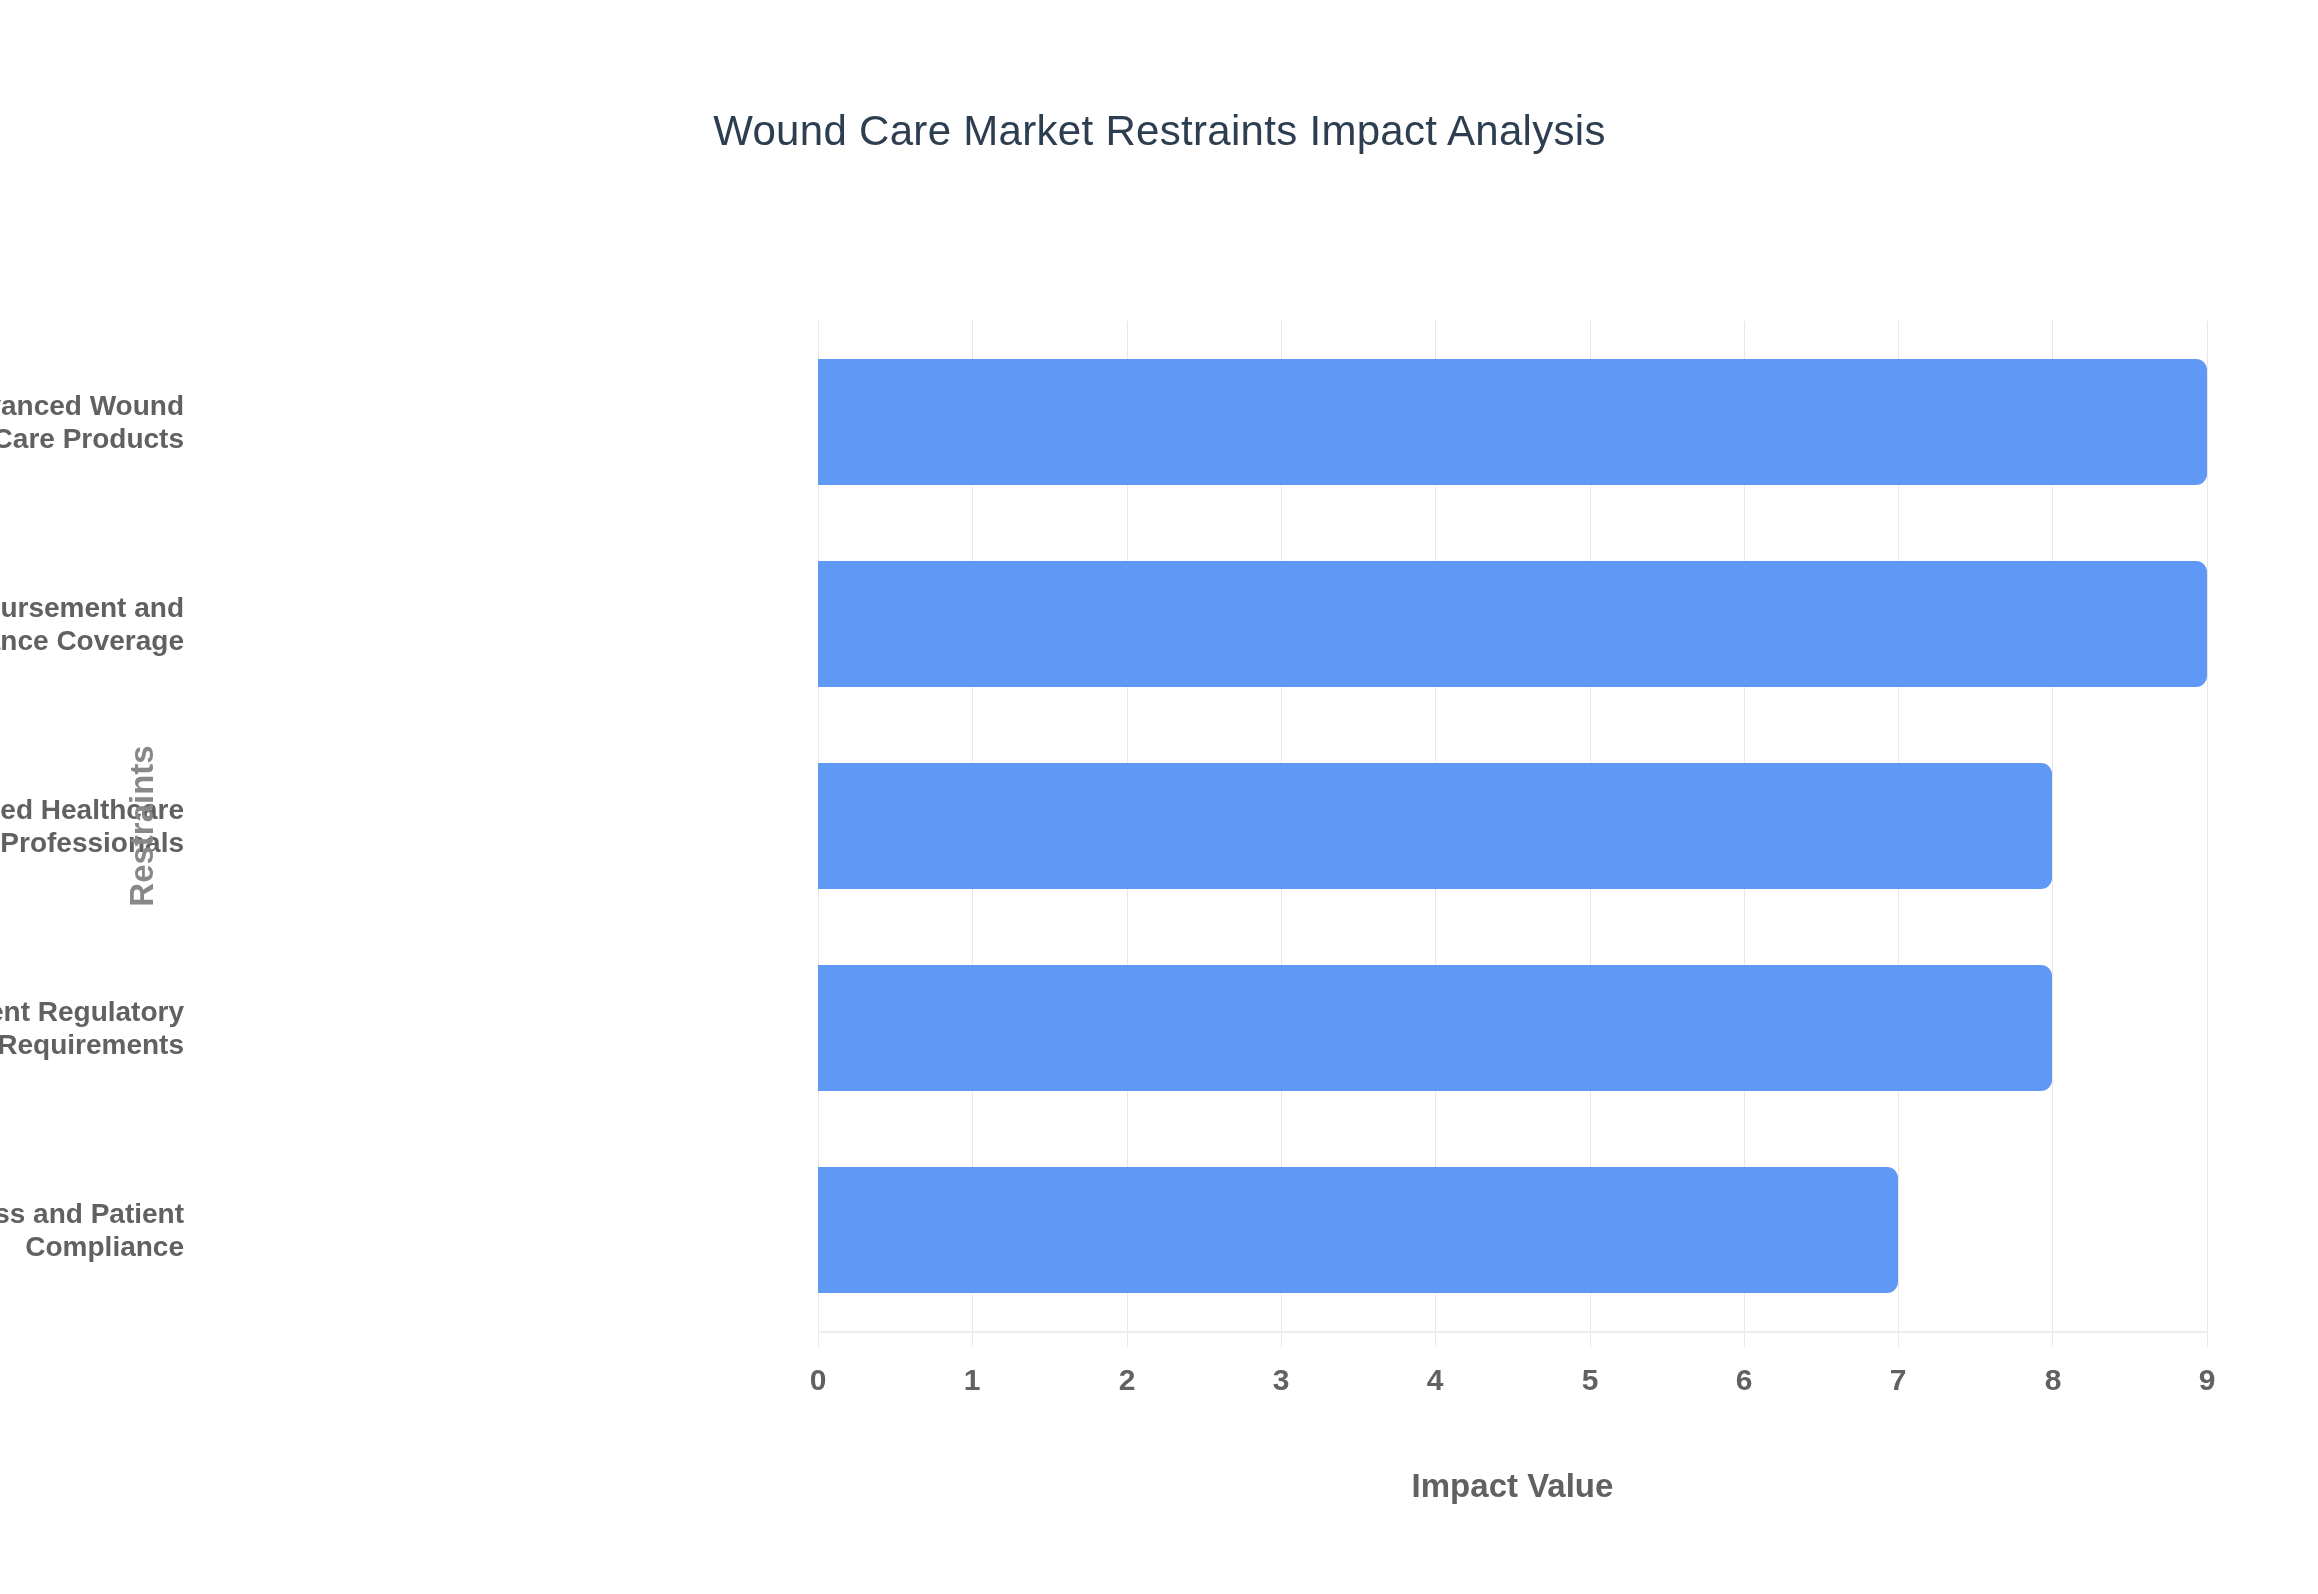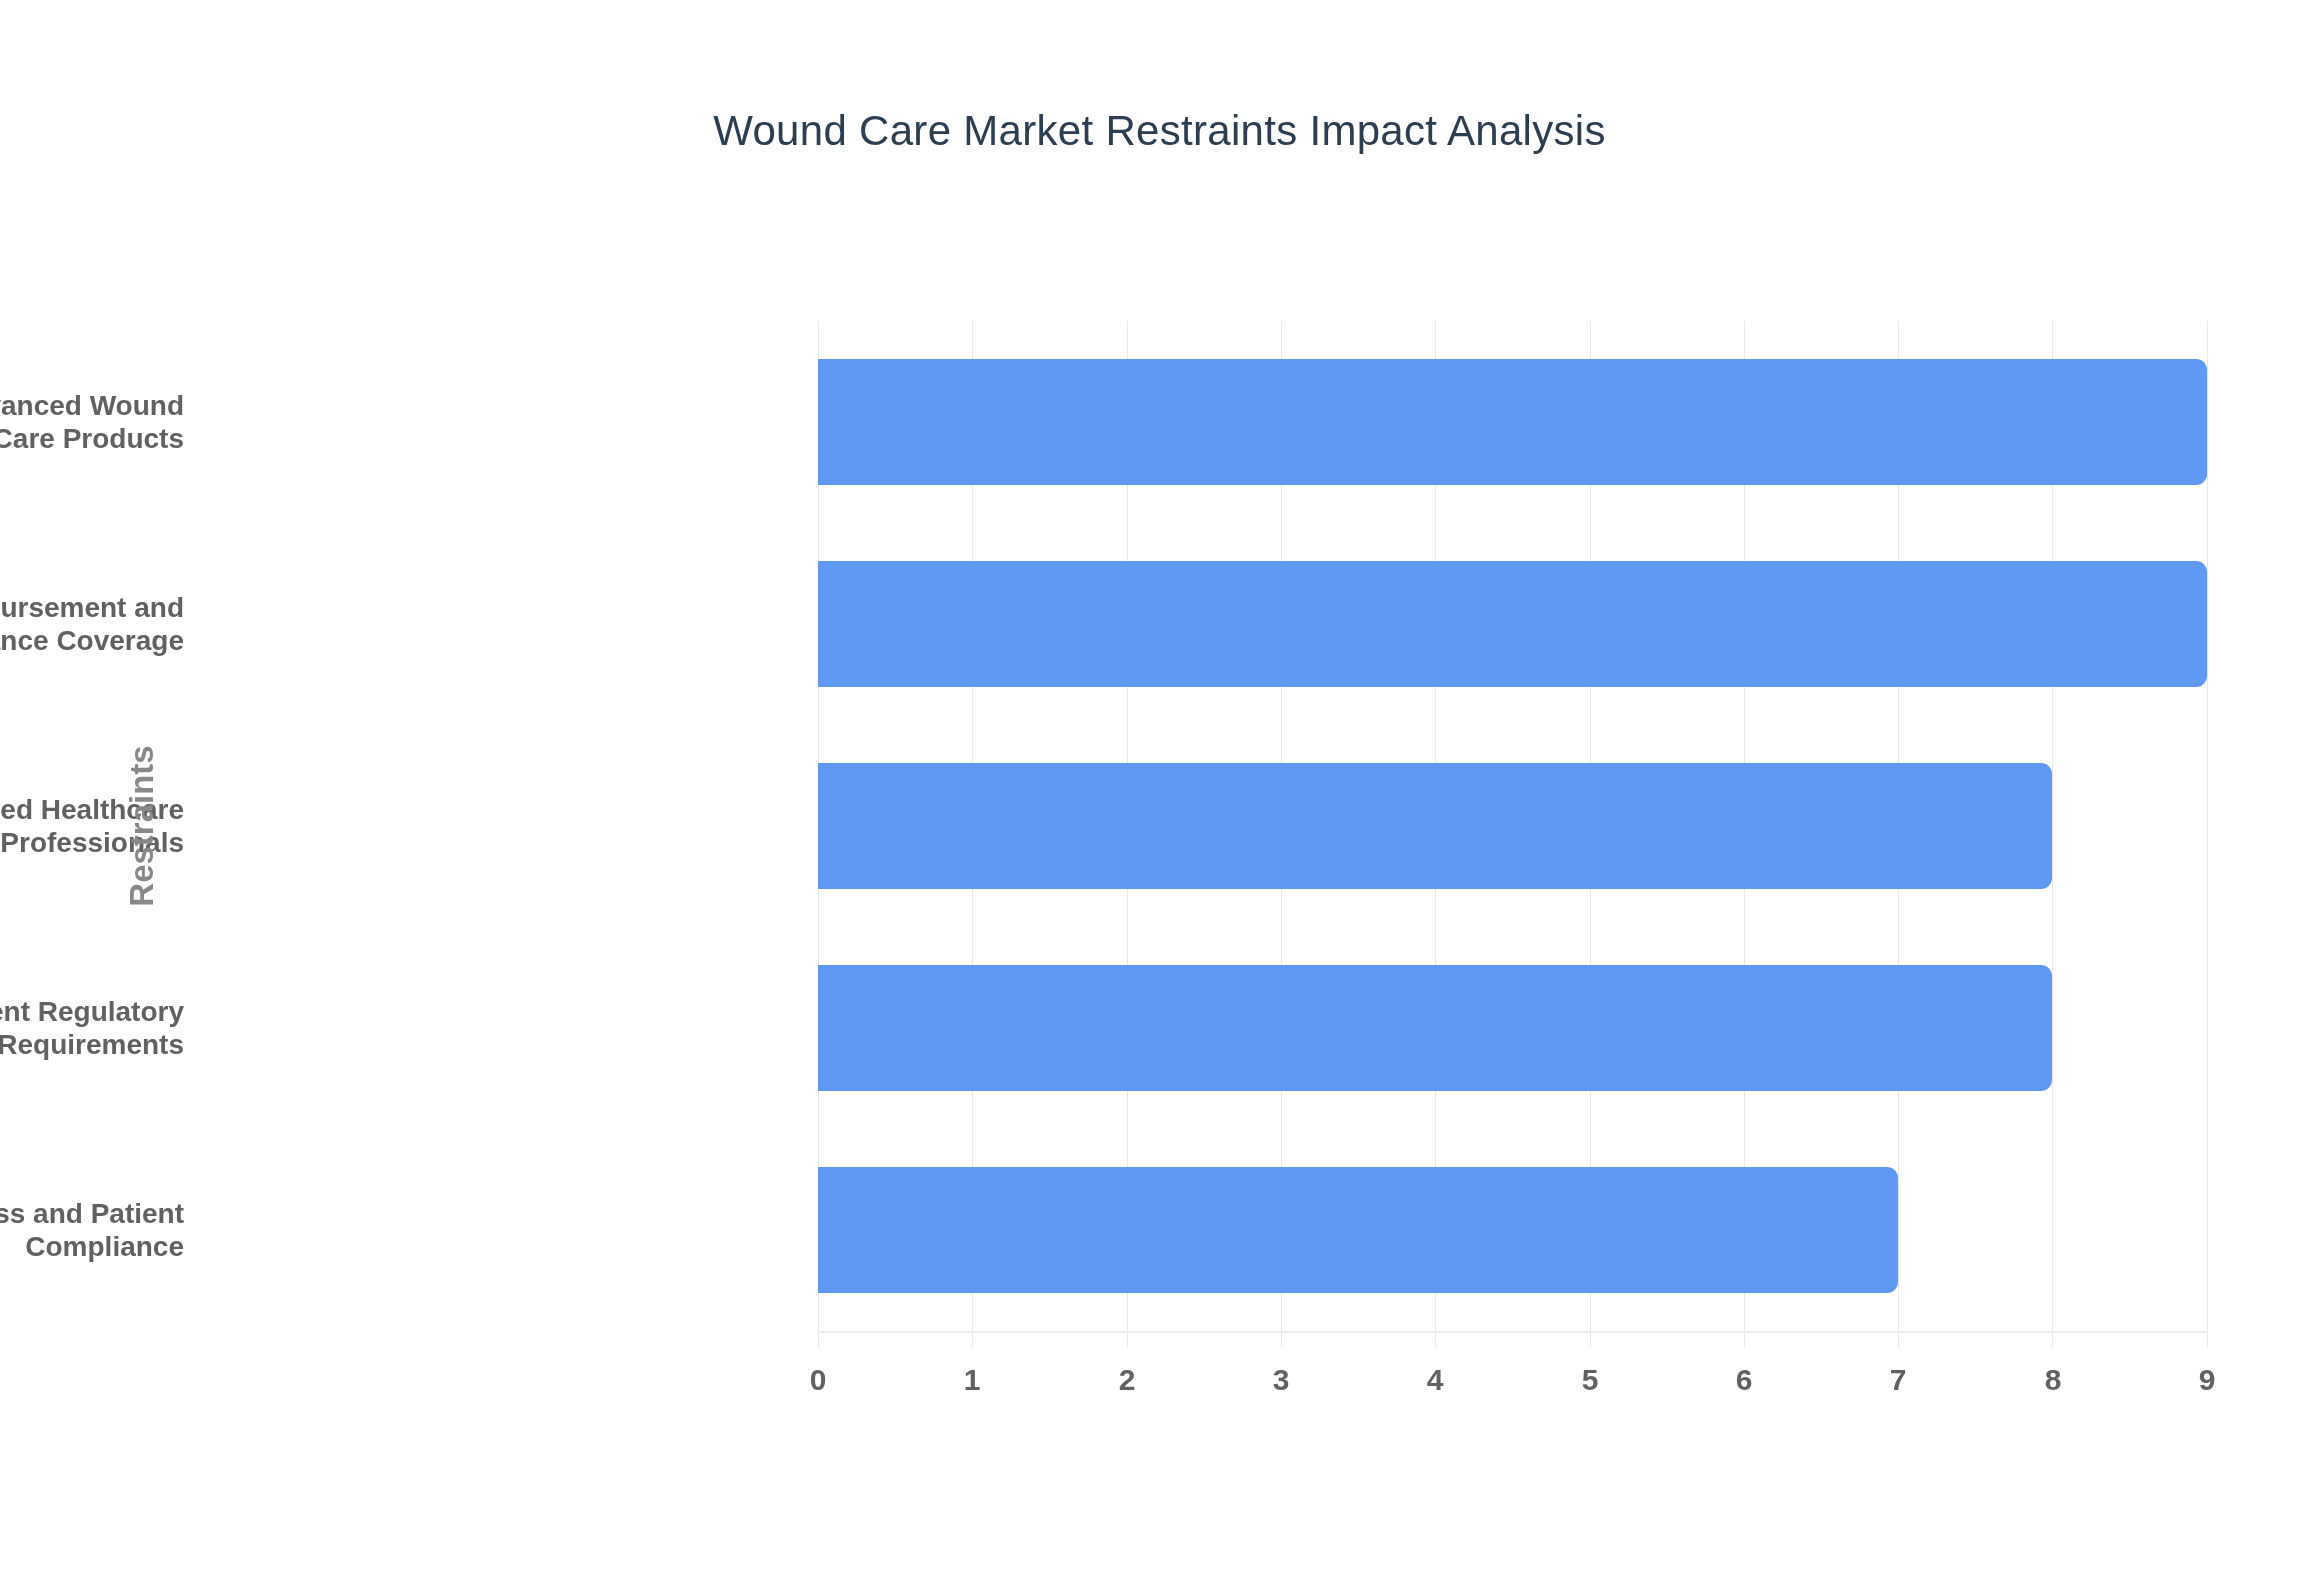--- a/index.html
+++ b/index.html
@@ -177,17 +177,18 @@
       <div class="ytick" style="top: 1028px; color: rgb(97, 97, 97);">
         <div>Stringent Regulatory</div>
         <div>Requirements</div>
       </div>
       <div class="ytick" style="top: 1230px; color: rgb(97, 97, 97);">
         <div>Limited Awareness and Patient</div>
         <div>Compliance</div>
       </div>
     </div>
 
+  <div id="xaxis-title">Impact Value</div>
 
   <div id="yaxis-title">Restraints</div>
 
 </div>
 
 
 </body></html>

